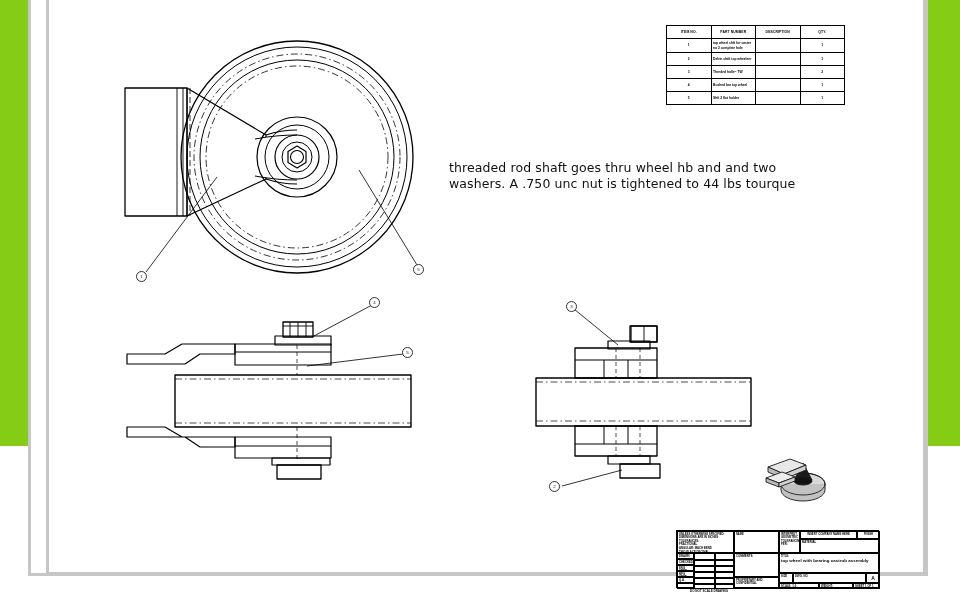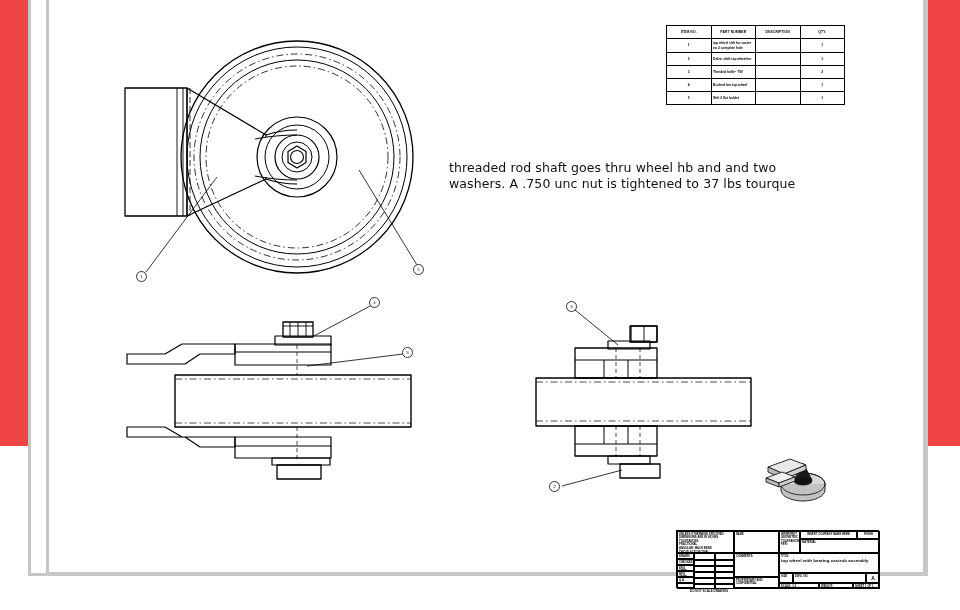--- a/index.html
+++ b/index.html
@@ -10,21 +10,21 @@
   body {
     width: 960px;
     height: 610px;
     overflow: hidden;
     font-family: "Liberation Sans", sans-serif;
   }
   #app {
     position: relative;
     width: 960px;
     height: 446px;
-    background: #ef4444;
+    background: #84cc16;
   }
 
   
   .frame-outer {
     position: absolute;
     left: 28px; top: -16px;
     width: 900px; height: 592px;
     border: 3px solid #c6c6c6;
     background: #ffffff;
     box-sizing: border-box;
@@ -322,21 +322,21 @@
         <td class="c-item">5</td>
         <td class="c-name">Shft 2 flat holder</td>
         <td class="c-desc"></td>
         <td class="c-qty">1</td>
       </tr>
     </tbody>
   </table>
 
   <div class="note">
     <div>threaded rod shaft goes thru wheel hb and and two</div>
-    <div>washers. A .750 unc nut is tightened to 37 lbs tourque</div>
+    <div>washers. A .750 unc nut is tightened to 44 lbs tourque</div>
   </div>
 
   <div class="balloon" style="left:136px; top:271px;">1</div>
   <div class="balloon" style="left:413px; top:264px;">5</div>
   <div class="balloon" style="left:369px; top:297px;">4</div>
   <div class="balloon" style="left:402px; top:347px;">5</div>
   <div class="balloon" style="left:566px; top:301px;">3</div>
   <div class="balloon" style="left:549px; top:481px;">2</div>
 
   <div class="titleblock">

